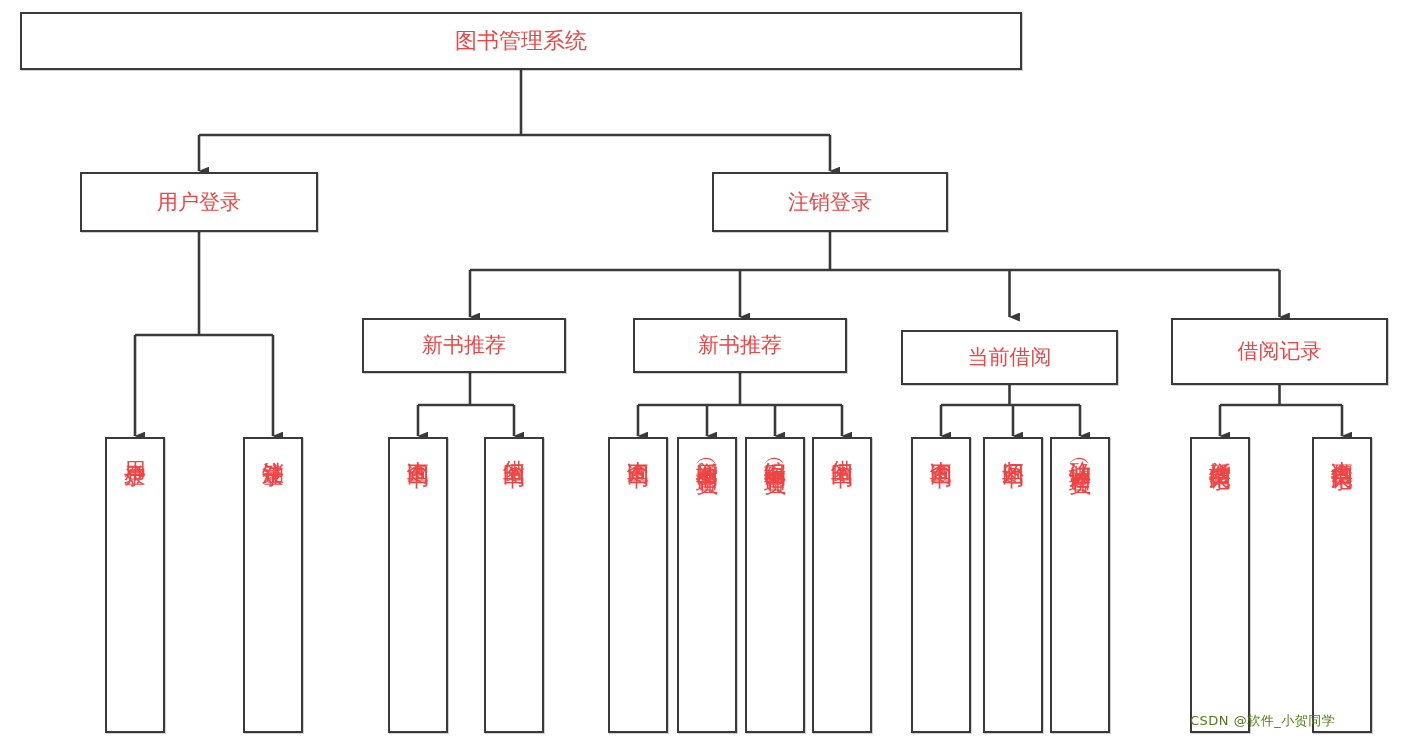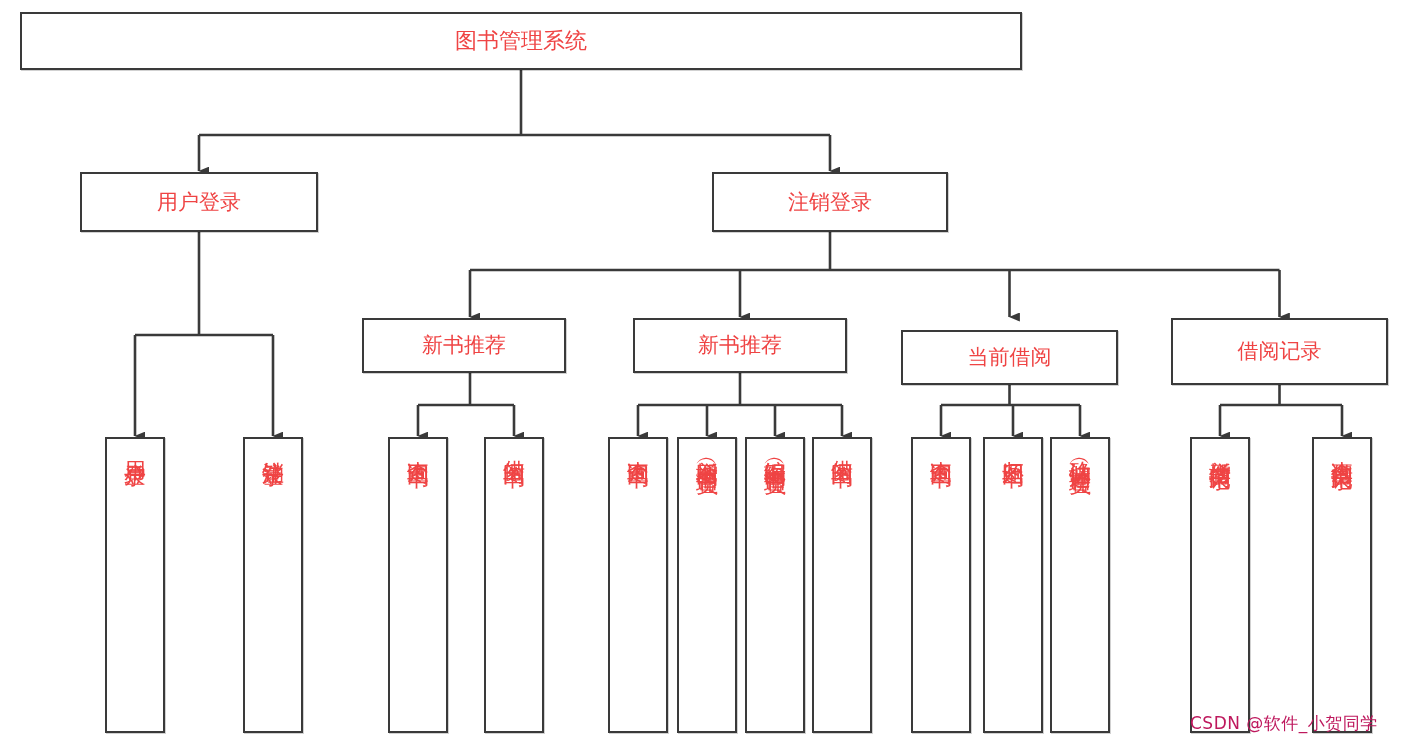--- a/index.html
+++ b/index.html
@@ -36,22 +36,22 @@
     text-orientation:upright;
     font-size:22px;
     letter-spacing:2px;
     line-height:1;
     white-space:nowrap;
   }
   #edges{position:absolute;left:0;top:0;width:1405px;height:747px;pointer-events:none;}
   #watermark{
     position:absolute;
     left:1190px;top:712px;
-    font-size:17px;
-    color:#be185d;
+    font-size:13px;
+    color:#4d7c0f;
     white-space:nowrap;
     letter-spacing:0.5px;
   }
 </style>
 </head>
 <body>
 
 <div id="diagram-root">
 
   <svg id="edges" viewBox="0 0 1405 747" xmlns="http://www.w3.org/2000/svg">

